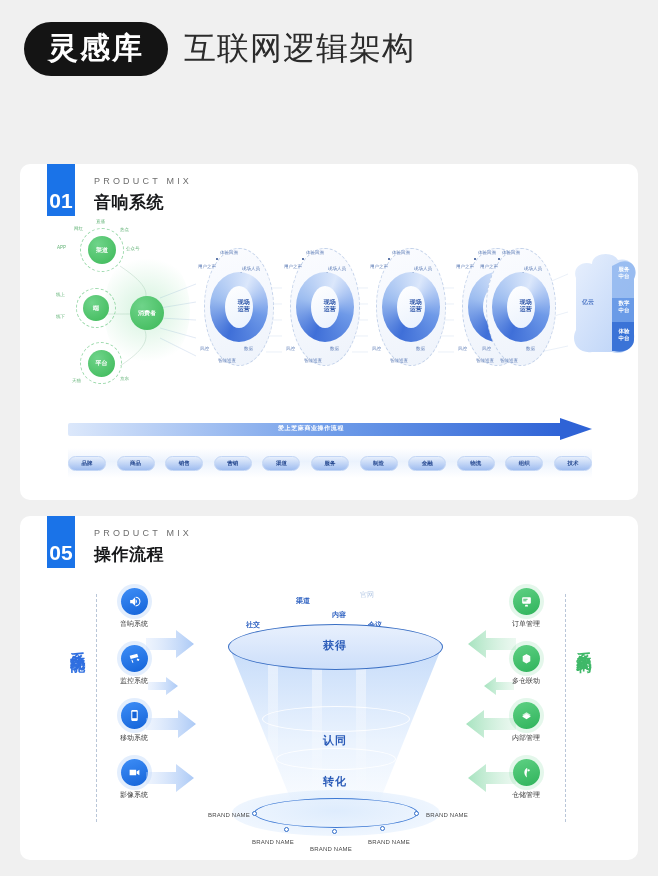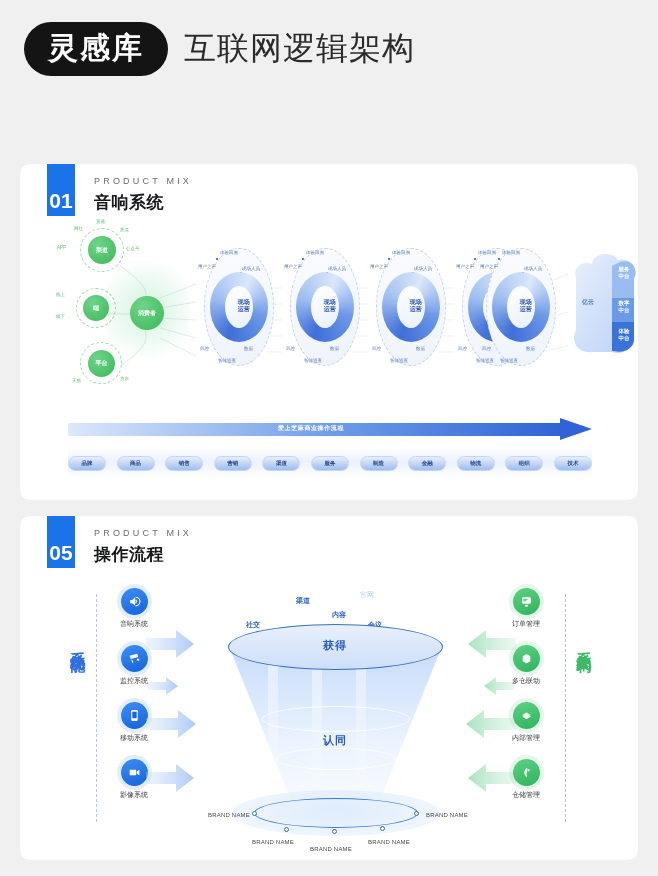--- a/index.html
+++ b/index.html
@@ -464,20 +464,21 @@
           <div class="funnel-streak" style="left:40px;"></div>
           <div class="funnel-streak" style="left:84px;"></div>
           <div class="funnel-streak" style="left:128px;"></div>
           <div class="funnel-ring" style="left:34px;top:62px;width:148px;height:26px;"></div>
           <div class="funnel-ring" style="left:48px;top:104px;width:120px;height:22px;"></div>
         </div>
         <div class="funnel-top"></div>
 
         <div class="stage" style="top:44px;">获得</div>
         <div class="stage" style="top:139px;">认同</div>
+        <div class="stage" style="top:180px;">转化</div>
 
         <div class="base-ellipse"></div>
         <div class="base-ring"></div>
         <div class="node" style="left:42px;bottom:30px;"></div>
         <div class="node" style="left:204px;bottom:30px;"></div>
         <div class="node" style="left:74px;bottom:14px;"></div>
         <div class="node" style="left:122px;bottom:12px;"></div>
         <div class="node" style="left:170px;bottom:15px;"></div>
         <div class="brand" style="left:-2px;bottom:28px;">BRAND NAME</div>
         <div class="brand" style="left:216px;bottom:28px;">BRAND NAME</div>

